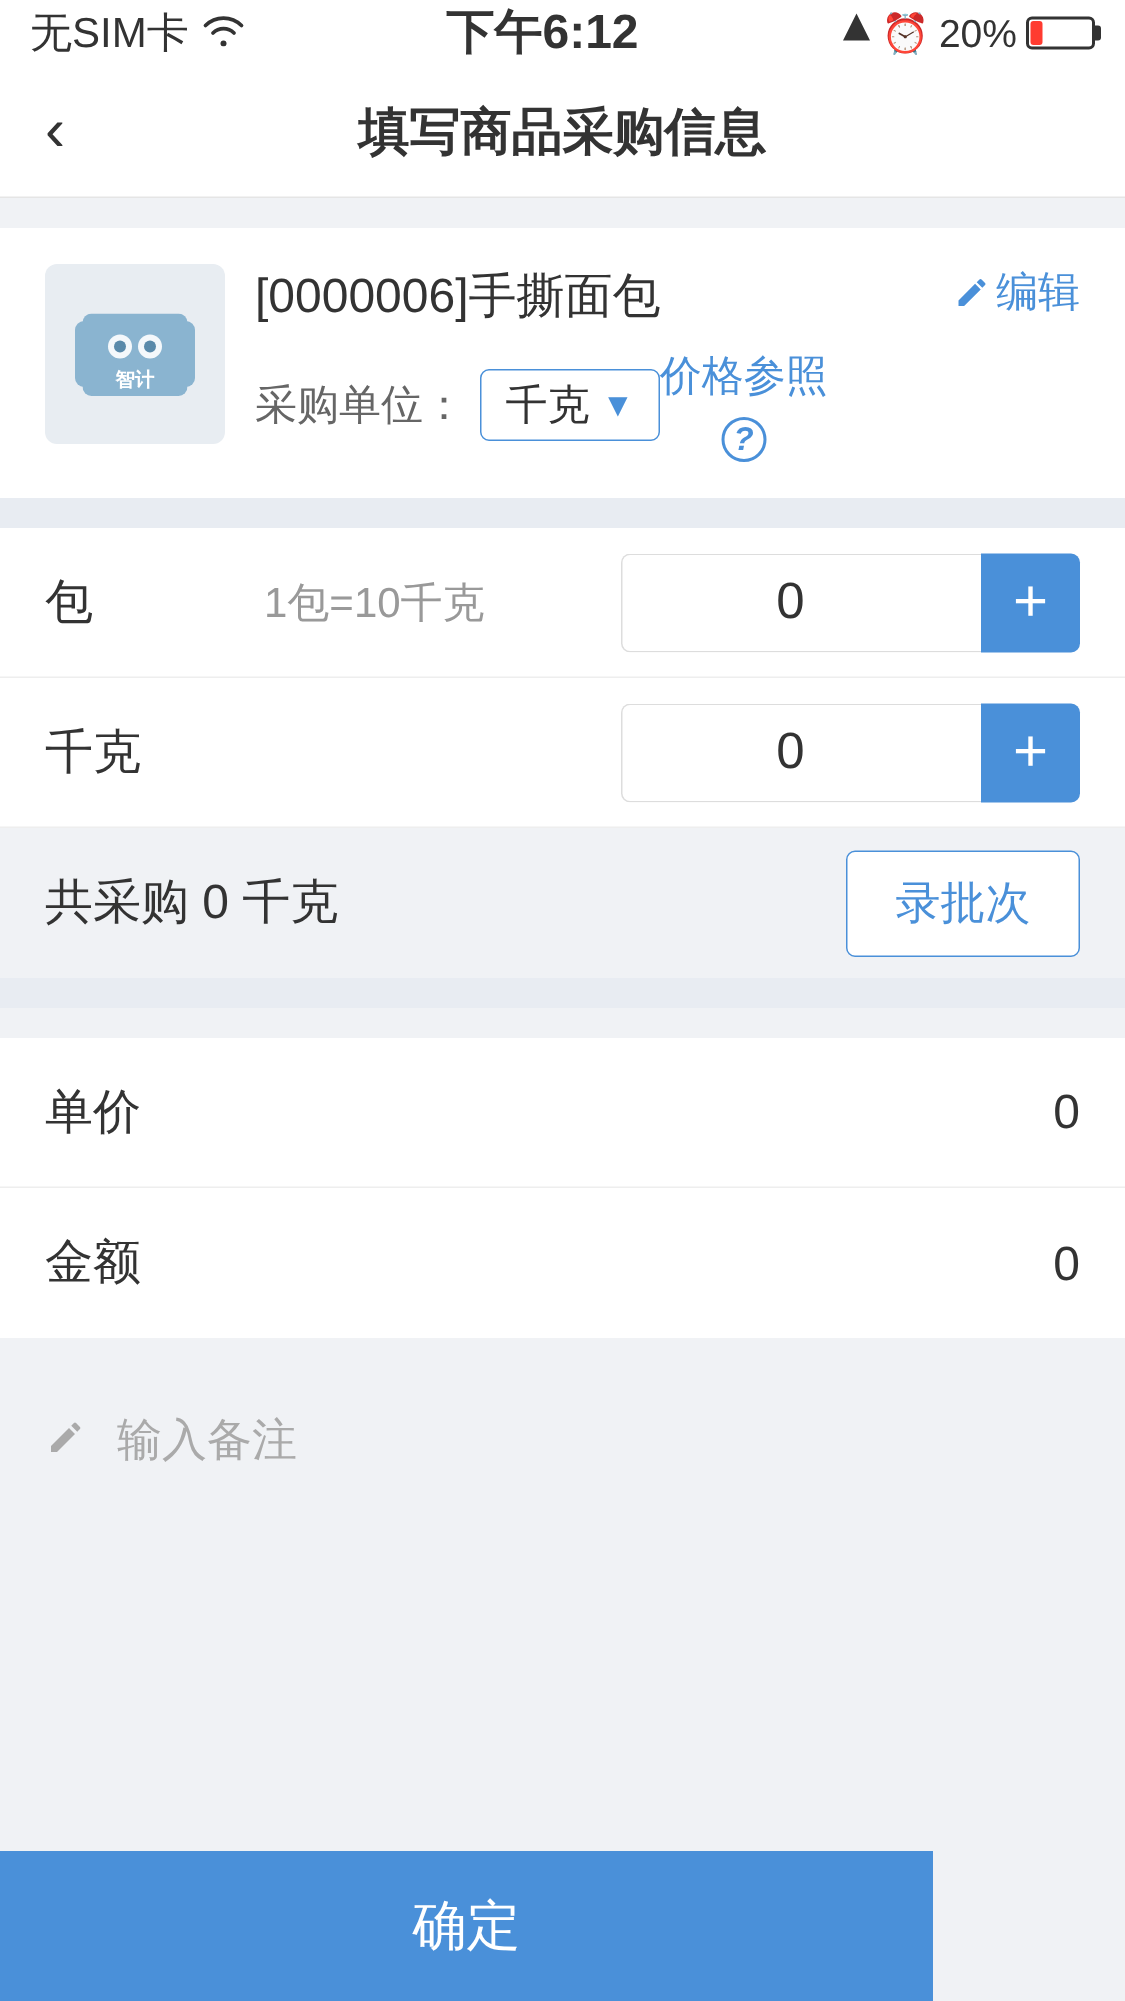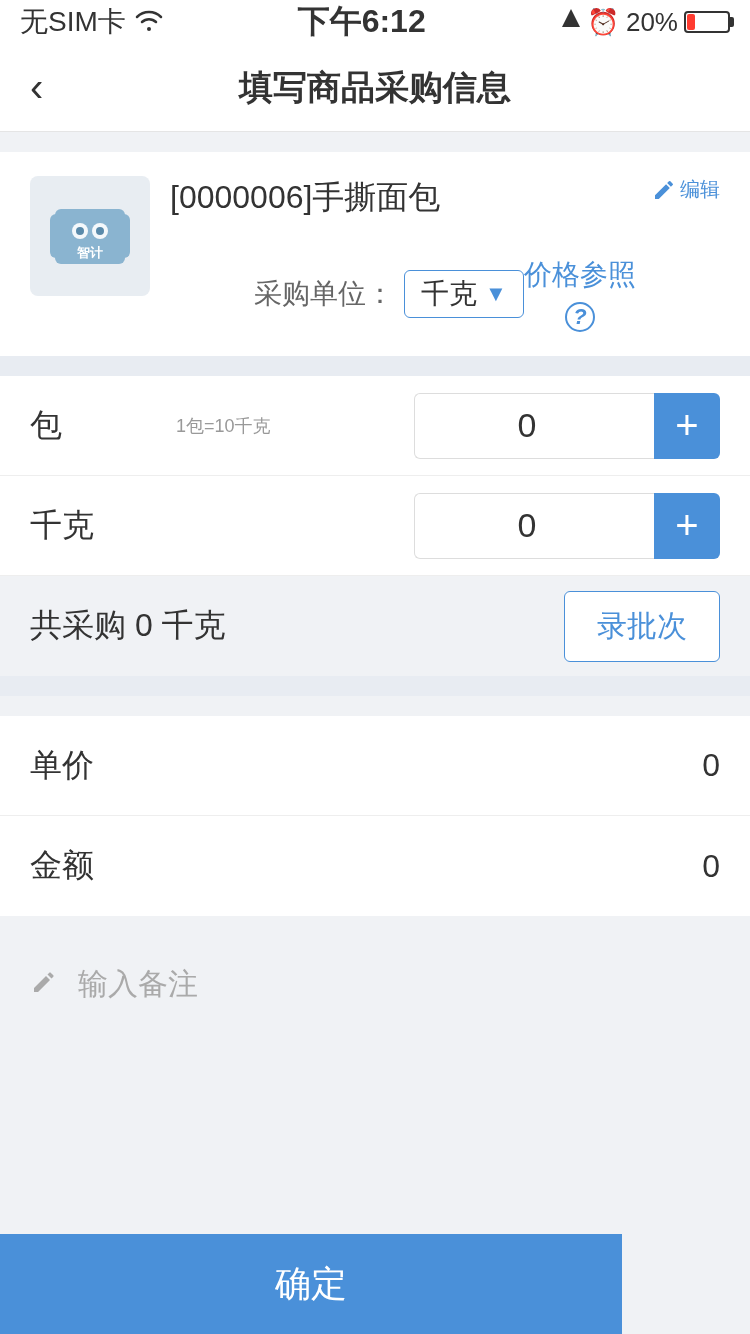--- a/index.html
+++ b/index.html
@@ -123,28 +123,28 @@
     .product-name {
       font-size: 32px;
       color: #333;
       font-weight: 500;
     }
     .edit-btn {
       display: flex;
       align-items: center;
       gap: 4px;
       color: #4a90d9;
-      font-size: 20px;
+      font-size: 28px;
       cursor: pointer;
     }
     .product-unit-row {
       display: flex;
       align-items: center;
-      justify-content: center;
-      margin-top: 36px;
+      justify-content: flex-start;
+      margin-top: 12px;
     }
     .unit-label {
       font-size: 28px;
       color: #666;
     }
     .unit-select {
       display: flex;
       align-items: center;
       border: 1px solid #4a90d9;
       border-radius: 6px;
@@ -195,21 +195,21 @@
       padding: 0 30px;
       height: 100px;
       border-bottom: 1px solid #eee;
     }
     .input-row-label {
       font-size: 32px;
       color: #333;
       min-width: 140px;
     }
     .input-sub-label {
-      font-size: 18px;
+      font-size: 28px;
       color: #999;
       margin-left: 6px;
     }
     .input-right {
       display: flex;
       align-items: center;
       margin-left: auto;
       gap: 0;
     }
     .number-input {

